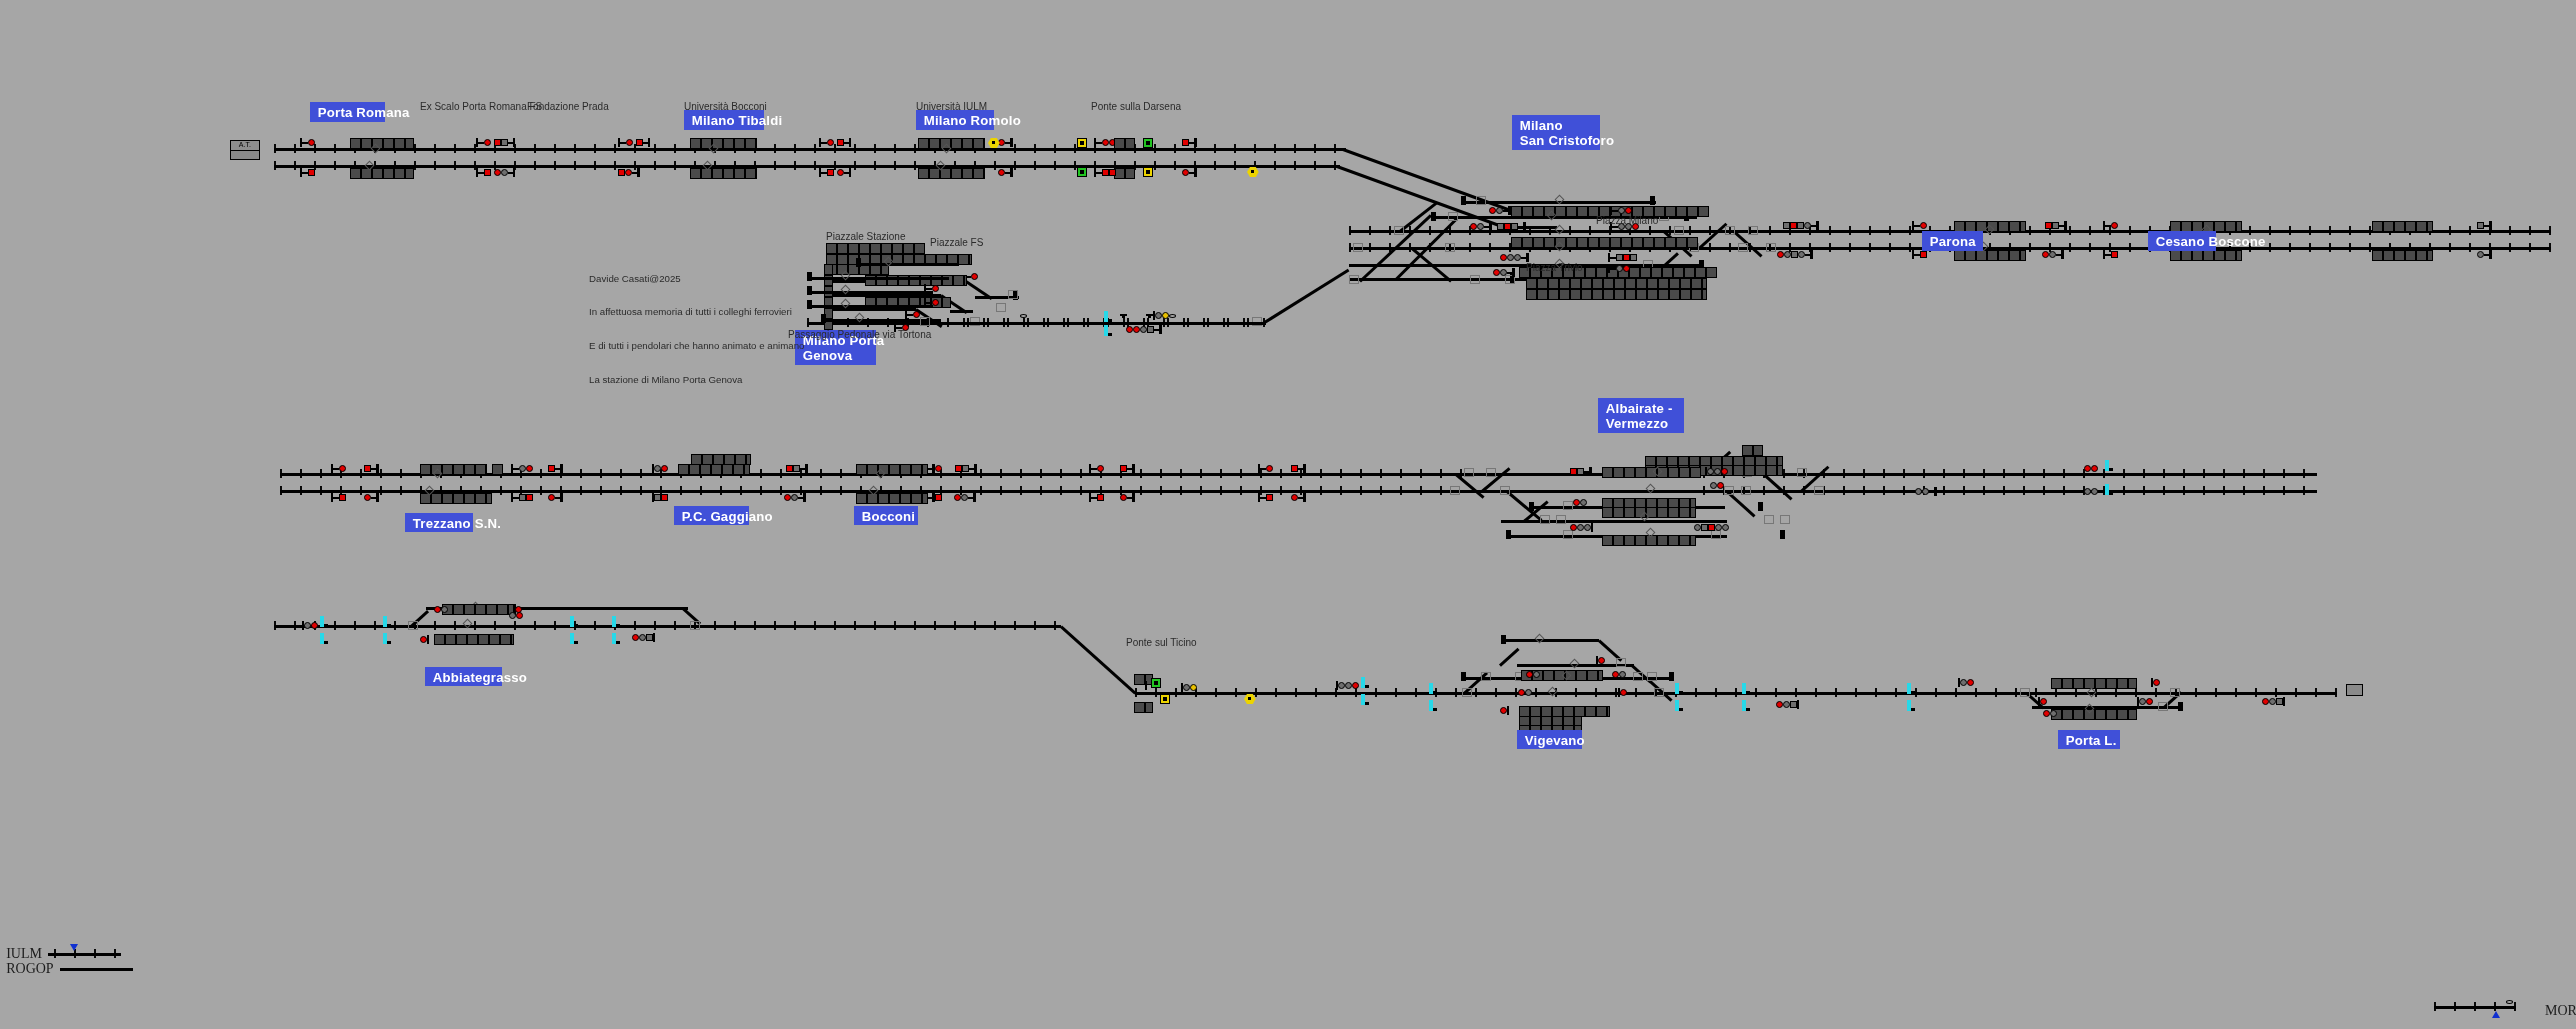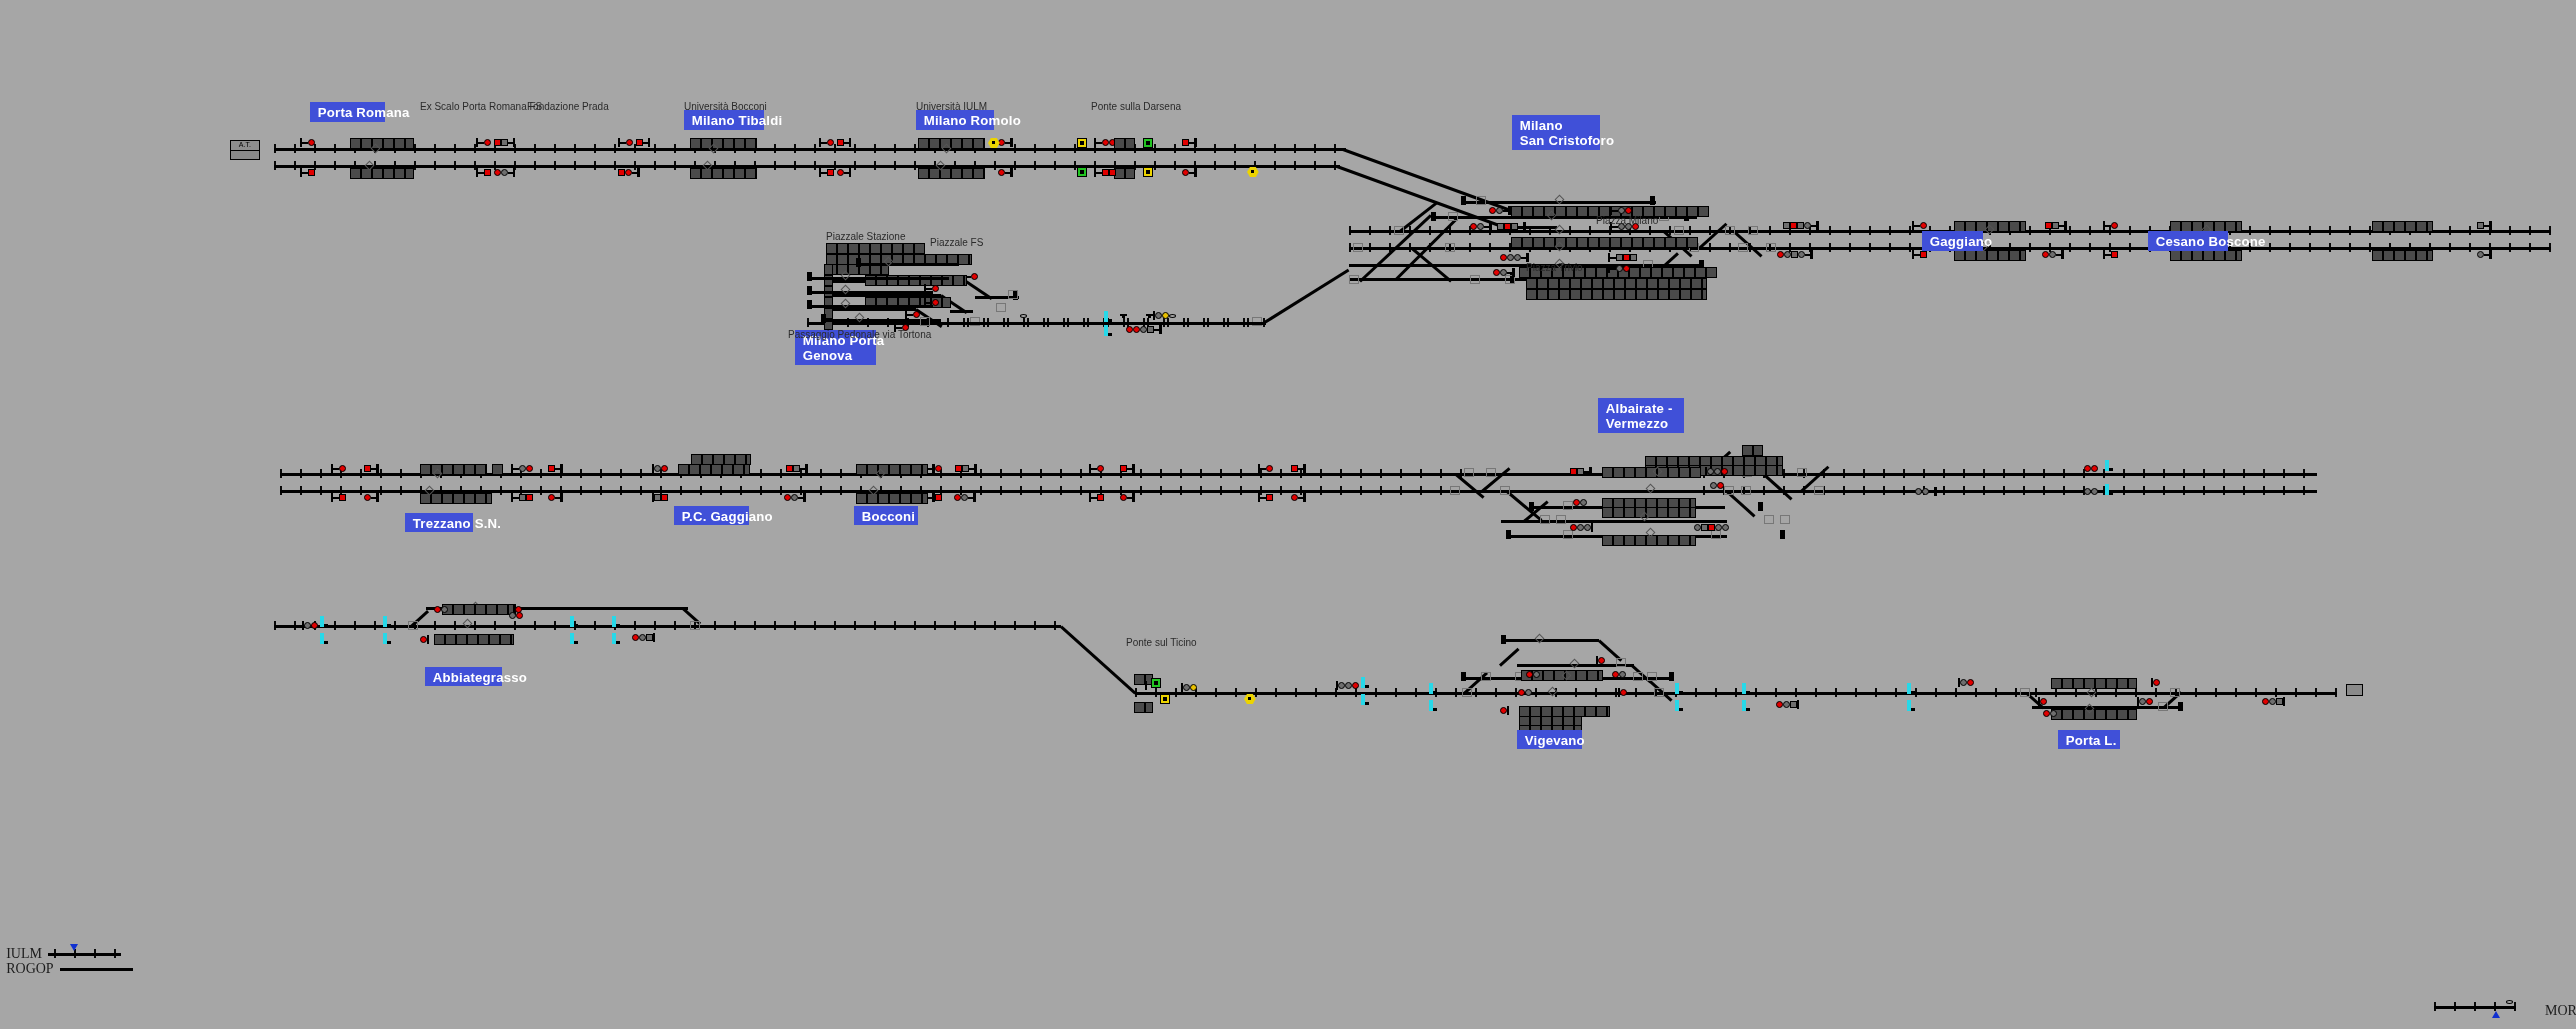--- a/index.html
+++ b/index.html
@@ -1067,22 +1067,22 @@
   <div class="atbox" style="left:2346px;top:684px;width:17px;height:12.4px;">
     <div class="b"></div>
   </div>
 
   <div id="plates">
       <div class="plate" style="left: 310px; top: 102px; width: 75px; height: 20px; background: rgb(64, 80, 216); color: rgb(255, 255, 255);">Porta Romana</div>
       <div class="plate" style="left: 684px; top: 110px; width: 80px; height: 20px; background: rgb(64, 80, 216); color: rgb(255, 255, 255);">Milano Tibaldi</div>
       <div class="plate" style="left: 916px; top: 110px; width: 78px; height: 20px; background: rgb(64, 80, 216); color: rgb(255, 255, 255);">Milano Romolo</div>
       <div class="plate" style="left: 1512px; top: 115px; width: 88px; height: 35px; background: rgb(64, 80, 216); color: rgb(255, 255, 255);">Milano
 San Cristoforo</div>
-      <div class="plate" style="left: 1922px; top: 231px; width: 61px; height: 20px; background: rgb(64, 80, 216); color: rgb(255, 255, 255);">Gaggiano</div>
-      <div class="plate" style="left: 2148px; top: 231px; width: 80px; height: 20px; background: rgb(64, 80, 216); color: rgb(255, 255, 255);">Cesano Boscone</div>
+      <div class="plate" style="left: 1922px; top: 231px; width: 61px; height: 20px; background: rgb(64, 80, 216); color: rgb(255, 255, 255);">Parona</div>
+      <div class="plate" style="left: 2148px; top: 231px; width: 68px; height: 20px; background: rgb(64, 80, 216); color: rgb(255, 255, 255);">Cesano Boscone</div>
       <div class="plate" style="left: 795px; top: 330px; width: 81px; height: 35px; background: rgb(64, 80, 216); color: rgb(255, 255, 255);">Milano Porta
 Genova</div>
       <div class="plate" style="left: 1598px; top: 398px; width: 86px; height: 35px; background: rgb(64, 80, 216); color: rgb(255, 255, 255);">Albairate -
 Vermezzo</div>
       <div class="plate" style="left: 405px; top: 513px; width: 68px; height: 19.4px; background: rgb(64, 80, 216); color: rgb(255, 255, 255);">Trezzano S.N.</div>
       <div class="plate" style="left: 674px; top: 506px; width: 75px; height: 19.4px; background: rgb(64, 80, 216); color: rgb(255, 255, 255);">P.C. Gaggiano</div>
       <div class="plate" style="left: 854px; top: 506px; width: 64px; height: 19.4px; background: rgb(64, 80, 216); color: rgb(255, 255, 255);">Bocconi</div>
       <div class="plate" style="left: 425px; top: 667px; width: 77px; height: 19.4px; background: rgb(64, 80, 216); color: rgb(255, 255, 255);">Abbiategrasso</div>
       <div class="plate" style="left: 1517px; top: 730px; width: 65px; height: 19.4px; background: rgb(64, 80, 216); color: rgb(255, 255, 255);">Vigevano</div>
       <div class="plate" style="left: 2058px; top: 730px; width: 62px; height: 19.4px; background: rgb(64, 80, 216); color: rgb(255, 255, 255);">Porta L.</div>
@@ -1094,20 +1094,26 @@
       <div class="cap" style="left: 916px; top: 101px;">Università IULM</div>
       <div class="cap" style="left: 1091px; top: 101px;">Ponte sulla Darsena</div>
       <div class="cap" style="left: 1526px; top: 262px;">Piazza Trivio</div>
       <div class="cap" style="left: 1596px; top: 215px;">Piazza Milano</div>
       <div class="cap" style="left: 826px; top: 231px;">Piazzale Stazione</div>
       <div class="cap" style="left: 930px; top: 237px;">Piazzale FS</div>
       <div class="cap" style="left: 788px; top: 329px;">Passaggio Pedonale via Tortona</div>
       <div class="cap" style="left: 1126px; top: 637px;">Ponte sul Ticino</div>
     </div>
 
+  <div class="credit" style="left:589px;top:250px;">
+    <div>Davide Casati@2025</div>
+    <div>In affettuosa memoria di tutti i colleghi ferrovieri</div>
+    <div>E di tutti i pendolari che hanno animato e animano</div>
+    <div>La stazione di Milano Porta Genova</div>
+  </div>
 
   <div class="legend" style="left:6.2px;top:946px;">
     <div class="row" style="left:0;top:0;">
       <span class="lbl">IULM</span>
       <span style="position:relative;display:inline-block;width:73px;height:15.6px;margin-left:6.2px;">
         <span class="ln" style="position:absolute;left:0;top:7px;width:73px;"></span>
         <span class="ties" style="left:6.2px;top:3.1px;width:67px;"></span>
         <span class="tri dn" style="left:22px;top:-2.3px;"></span>
       </span>
     </div>

